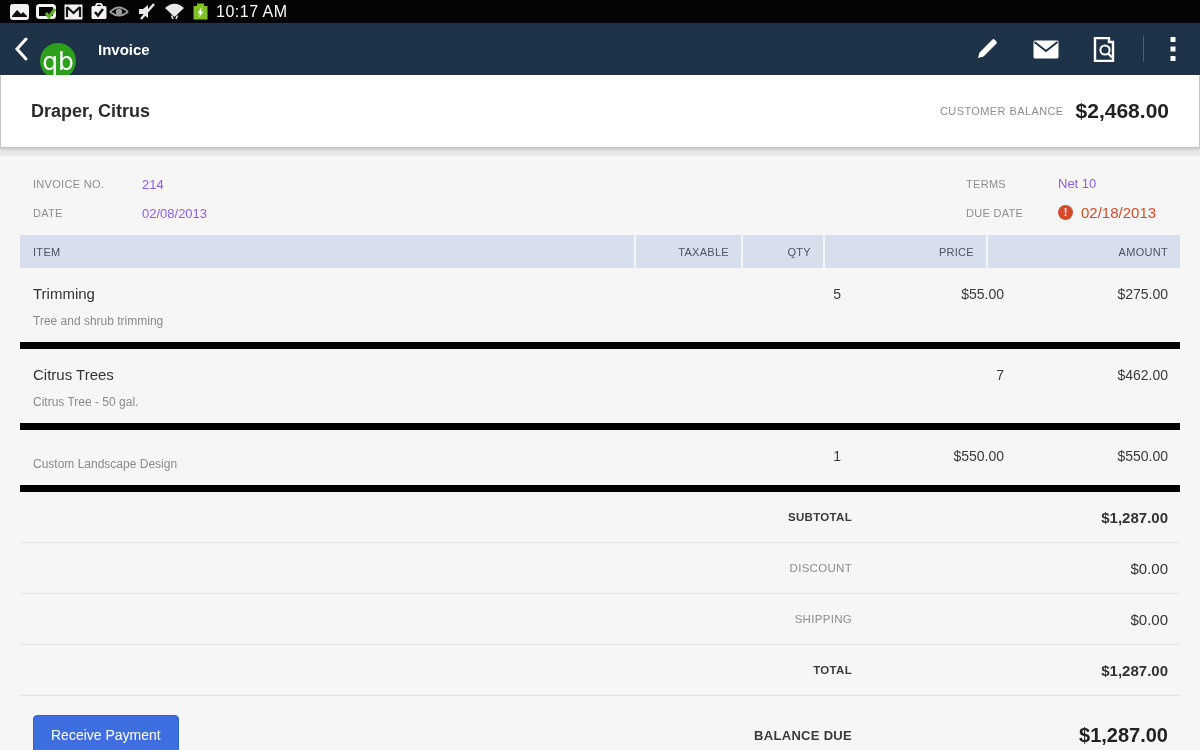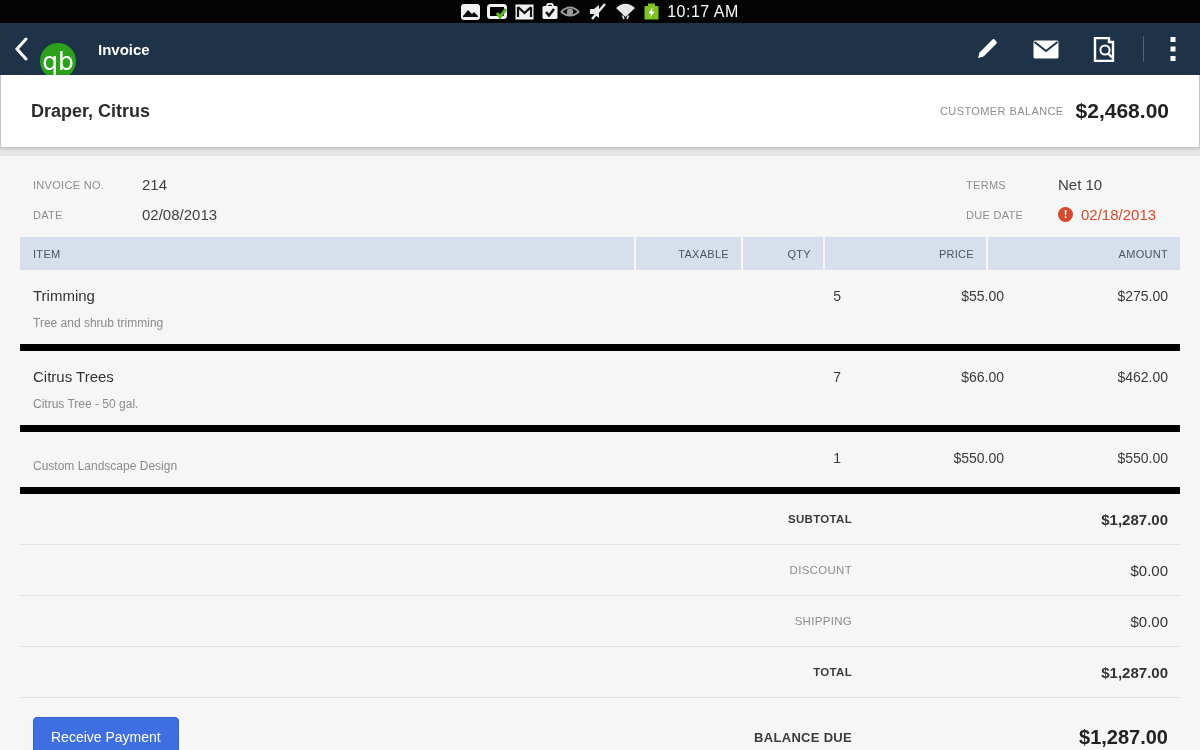--- a/index.html
+++ b/index.html
@@ -6,21 +6,21 @@
   html,body { width:1200px; height:750px; }
   body {
     font-family:"Liberation Sans", sans-serif;
     background:#e7e7e7;
     overflow:hidden;
     position:relative;
   }
   
   .status-bar {
     height:23px; background:#040404; color:#fff;
-    display:flex; align-items:center; justify-content:center;
+    display:flex; align-items:center; justify-content:flex-start;
     padding:0 10px;
   }
   .sb-group { display:flex; align-items:center; gap:7px; }
   .sb-time { font-size:16px; color:#fbfbfb; letter-spacing:0.5px; }
   
   .navbar {
     height:52px; background:#1e3347;
     display:flex; align-items:center; padding:0 14px;
   }
   .nav-back { display:flex; align-items:center; cursor:pointer; padding:4px 6px 4px 0; }
@@ -53,21 +53,21 @@
   
   .main {
     position:absolute; top:156px; left:0; right:0; bottom:0;
     background:#f6f6f6; padding:0 20px;
   }
   .meta { display:flex; justify-content:space-between; padding:20px 0 14px 0; }
   .meta-grid { display:grid; grid-template-columns:auto auto; row-gap:13px; column-gap:14px; align-items:center; }
   .meta-grid.left { padding-left:13px; grid-template-columns:95px auto; }
   .meta-grid.right { padding-right:12px; grid-template-columns:78px 110px; }
   .meta-label { font-size:11px; color:#8d8d8d; letter-spacing:0.3px; }
-  .meta-value { font-size:15px; color:#404040; }
+  .meta-value { font-size:13px; color:#8b5cf6; }
   .due-value { display:flex; align-items:center; gap:8px; }
   .due-date { font-size:15px; color:#d6492a; }
   .overdue-badge {
     width:15px; height:15px; border-radius:50%; background:#d6492a;
     color:#fff; font-size:11px; font-weight:bold;
     display:flex; align-items:center; justify-content:center; line-height:1;
   }
   
   .tbl-header { display:flex; height:33px; }
   .th {
@@ -268,21 +268,20 @@
     <span class="cell-amount cell-num">$275.00</span>
   </div>
 
   <div class="line-row">
     <span class="cell-item">
       <div class="item-name">Citrus Trees</div>
       <div class="item-desc">Citrus Tree - 50 gal.</div>
     </span>
     <span class="cell-taxable cell-num"></span>
     <span class="cell-qty cell-num">7</span>
-    <span class="cell-price cell-num">$66.00</span>
     <span class="cell-amount cell-num">$462.00</span>
   </div>
 
   <div class="line-row">
     <span class="cell-item">
       <div class="item-desc">Custom Landscape Design</div>
     </span>
     <span class="cell-taxable cell-num"></span>
     <span class="cell-qty cell-num">1</span>
     <span class="cell-price cell-num">$550.00</span>

